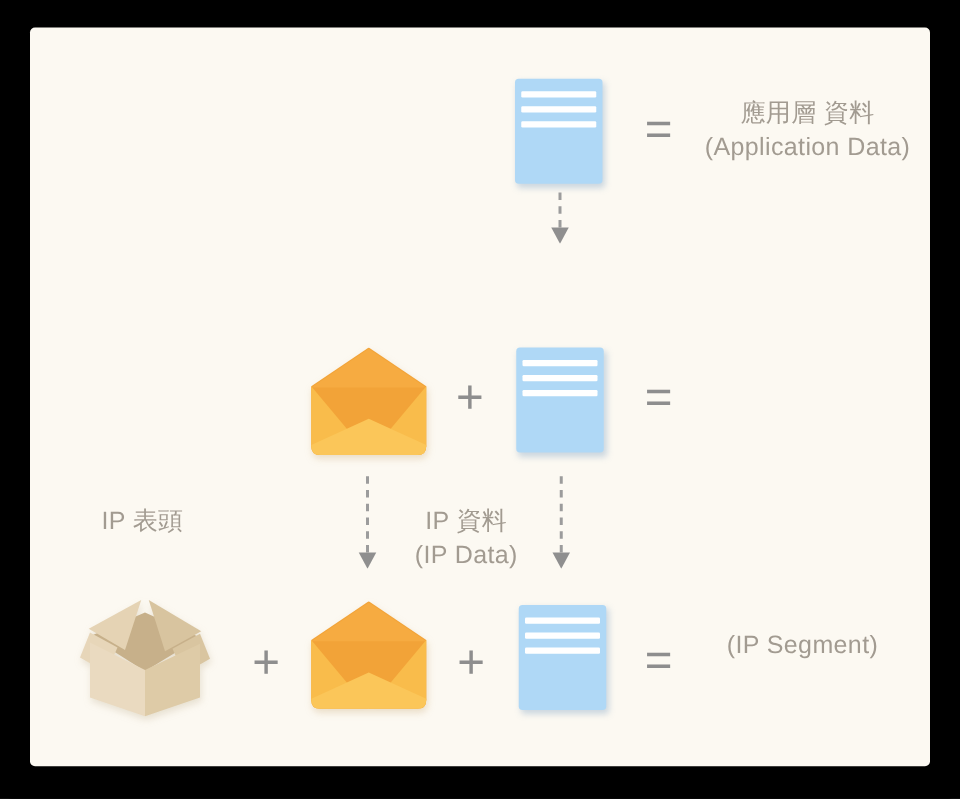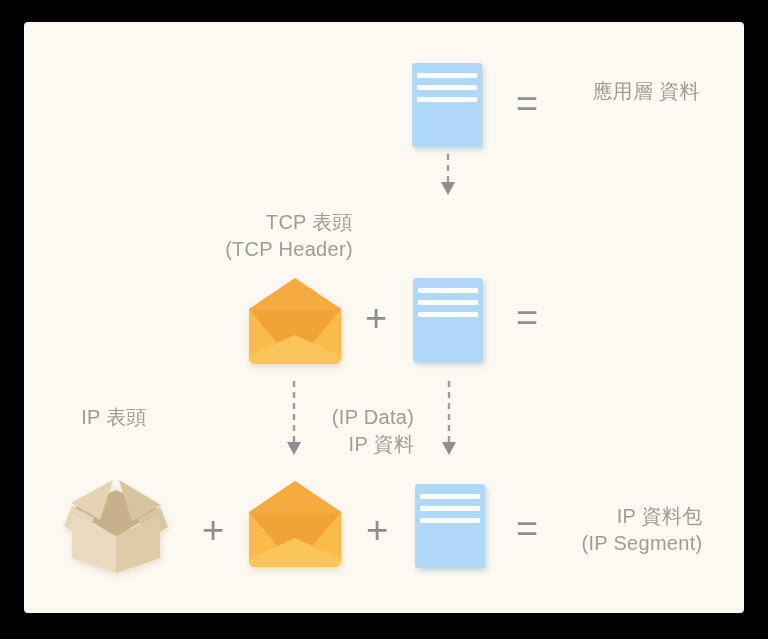--- a/index.html
+++ b/index.html
@@ -8,21 +8,21 @@
   .canvas{position:absolute;left:24px;top:22px;width:720px;height:591px;background:var(--canvas-bg,#FCF9F2);border-radius:4px;}
 
   .doc{position:absolute;width:70px;height:84px;background:var(--document-fill,#AFD8F6);border-radius:3px;
        box-shadow:2px 3px 5px rgba(110,150,190,.35);}
   .doc .stripe{position:absolute;left:5px;right:5px;height:5px;background:var(--document-stripe,#fff);border-radius:1px;}
   .doc .s1{top:10px}.doc .s2{top:22px}.doc .s3{top:34px}
 
   .env{position:absolute;width:96px;height:86px;filter:drop-shadow(1px 3px 3px rgba(190,150,90,.28));}
   .box{position:absolute;width:104px;height:98px;filter:drop-shadow(1px 3px 3px rgba(170,150,110,.25));}
 
-  .label{position:absolute;transform:translateX(-50%);text-align:right;color:var(--text,#A29B91);
+  .label{position:absolute;transform:translateX(-50%);text-align:center;color:var(--text,#A29B91);
          font-size:20px;line-height:27px;white-space:nowrap;letter-spacing:.3px;}
   .op{position:absolute;transform:translate(-50%,-50%);color:var(--operator,#8E8E8E);
       font-size:38px;line-height:1;font-weight:400;}
   .arr{position:absolute;}
 </style>
 </head>
 <body>
 
 <div class="frame">
   <div class="canvas">
@@ -30,31 +30,28 @@
     <div class="doc" style="left:388px;top:41px">
       <span class="stripe s1"></span>
       <span class="stripe s2"></span>
       <span class="stripe s3"></span>
     </div>
 
     <div class="op" style="left:503px;top:82px">=</div>
 
     <div class="label" style="left:622px;top:56px">
       <div>應用層 資料</div>
+      <div>(Application Data)</div>
     </div>
 
     <svg class="arr" style="left:415px;top:131px" width="18" height="42" viewBox="0 0 18 42">
       <line x1="9" y1="1" x2="9" y2="29" style="stroke:var(--arrow-line,#9C9C9C)" stroke-width="2.4" stroke-dasharray="6 5"></line>
       <polygon points="2,29 16,29 9,42" style="fill:var(--arrow-head,#8F8F8F)"></polygon>
     </svg>
 
-    <div class="label" style="left:265px;top:187px">
-      <div>TCP 表頭</div>
-      <div>(TCP Header)</div>
-    </div>
 
 
     <svg class="env" style="left:223px;top:256px" viewBox="0 0 96 86">
       <path d="M48,0 L94,31 V79 Q94,86 87,86 H9 Q2,86 2,79 V31 Z" style="fill:var(--envelope-inner,#F2A338)"></path>
       <path d="M48,1 L94,32 H2 Z" style="fill:var(--envelope-back,#F6AB41)"></path>
       <path d="M2,31 L48,86 H9 Q2,86 2,79 Z" style="fill:var(--envelope-flap-side,#F9BC4B)"></path>
       <path d="M94,31 L48,86 H87 Q94,86 94,79 Z" style="fill:var(--envelope-flap-side,#F9BC4B)"></path>
       <path d="M2,78 Q2,86 9,86 H87 Q94,86 94,78 L48,57 Z" style="fill:var(--envelope-flap-bottom,#FBC659)"></path>
     </svg>
 
@@ -76,22 +73,22 @@
     <svg class="arr" style="left:416px;top:358px" width="18" height="75" viewBox="0 0 18 75">
       <line x1="9" y1="1" x2="9" y2="62" style="stroke:var(--arrow-line,#9C9C9C)" stroke-width="2.4" stroke-dasharray="6 5"></line>
       <polygon points="2,62 16,62 9,75" style="fill:var(--arrow-head,#8F8F8F)"></polygon>
     </svg>
 
     <div class="label" style="left:90px;top:382px">
       <div>IP 表頭</div>
     </div>
 
     <div class="label" style="left:349px;top:382px">
+      <div>IP 資料</div>
       <div>(IP Data)</div>
-      <div>IP 資料</div>
     </div>
 
     <svg class="box" style="left:40px;top:455px" viewBox="0 0 104 98">
       <path d="M8,32 L52,13 L96,33 L52,60 Z" style="fill:var(--box-interior,#C7B08A)"></path>
       <path d="M49,3 L7,26 L36,43 Z" style="fill:var(--box-roof-left,#E5D3B4)"></path>
       <path d="M55,3 L97,28 L68,44 Z" style="fill:var(--box-roof-right,#D8C49F)"></path>
       <path d="M8,29 L30,41 L21,61 L0,49 Z" style="fill:var(--box-flap-left,#E7D6B9)"></path>
       <path d="M96,30 L74,42 L83,62 L104,50 Z" style="fill:var(--box-flap-right,#D9C5A0)"></path>
       <path d="M8,37 L52,59 L52,96 L8,81 Z" style="fill:var(--box-face-left,#EADAC0)"></path>
       <path d="M52,59 L96,38 L96,81 L52,96 Z" style="fill:var(--box-face-right,#DECBA7)"></path>
@@ -111,18 +108,17 @@
 
     <div class="doc" style="left:391px;top:462px">
       <span class="stripe s1"></span>
       <span class="stripe s2"></span>
       <span class="stripe s3"></span>
     </div>
 
     <div class="op" style="left:503px;top:507px">=</div>
 
     <div class="label" style="left:618px;top:481px">
-      <div>IP 資料包</div>
       <div>(IP Segment)</div>
     </div>
 
   </div>
 </div>
 
 </body></html>

